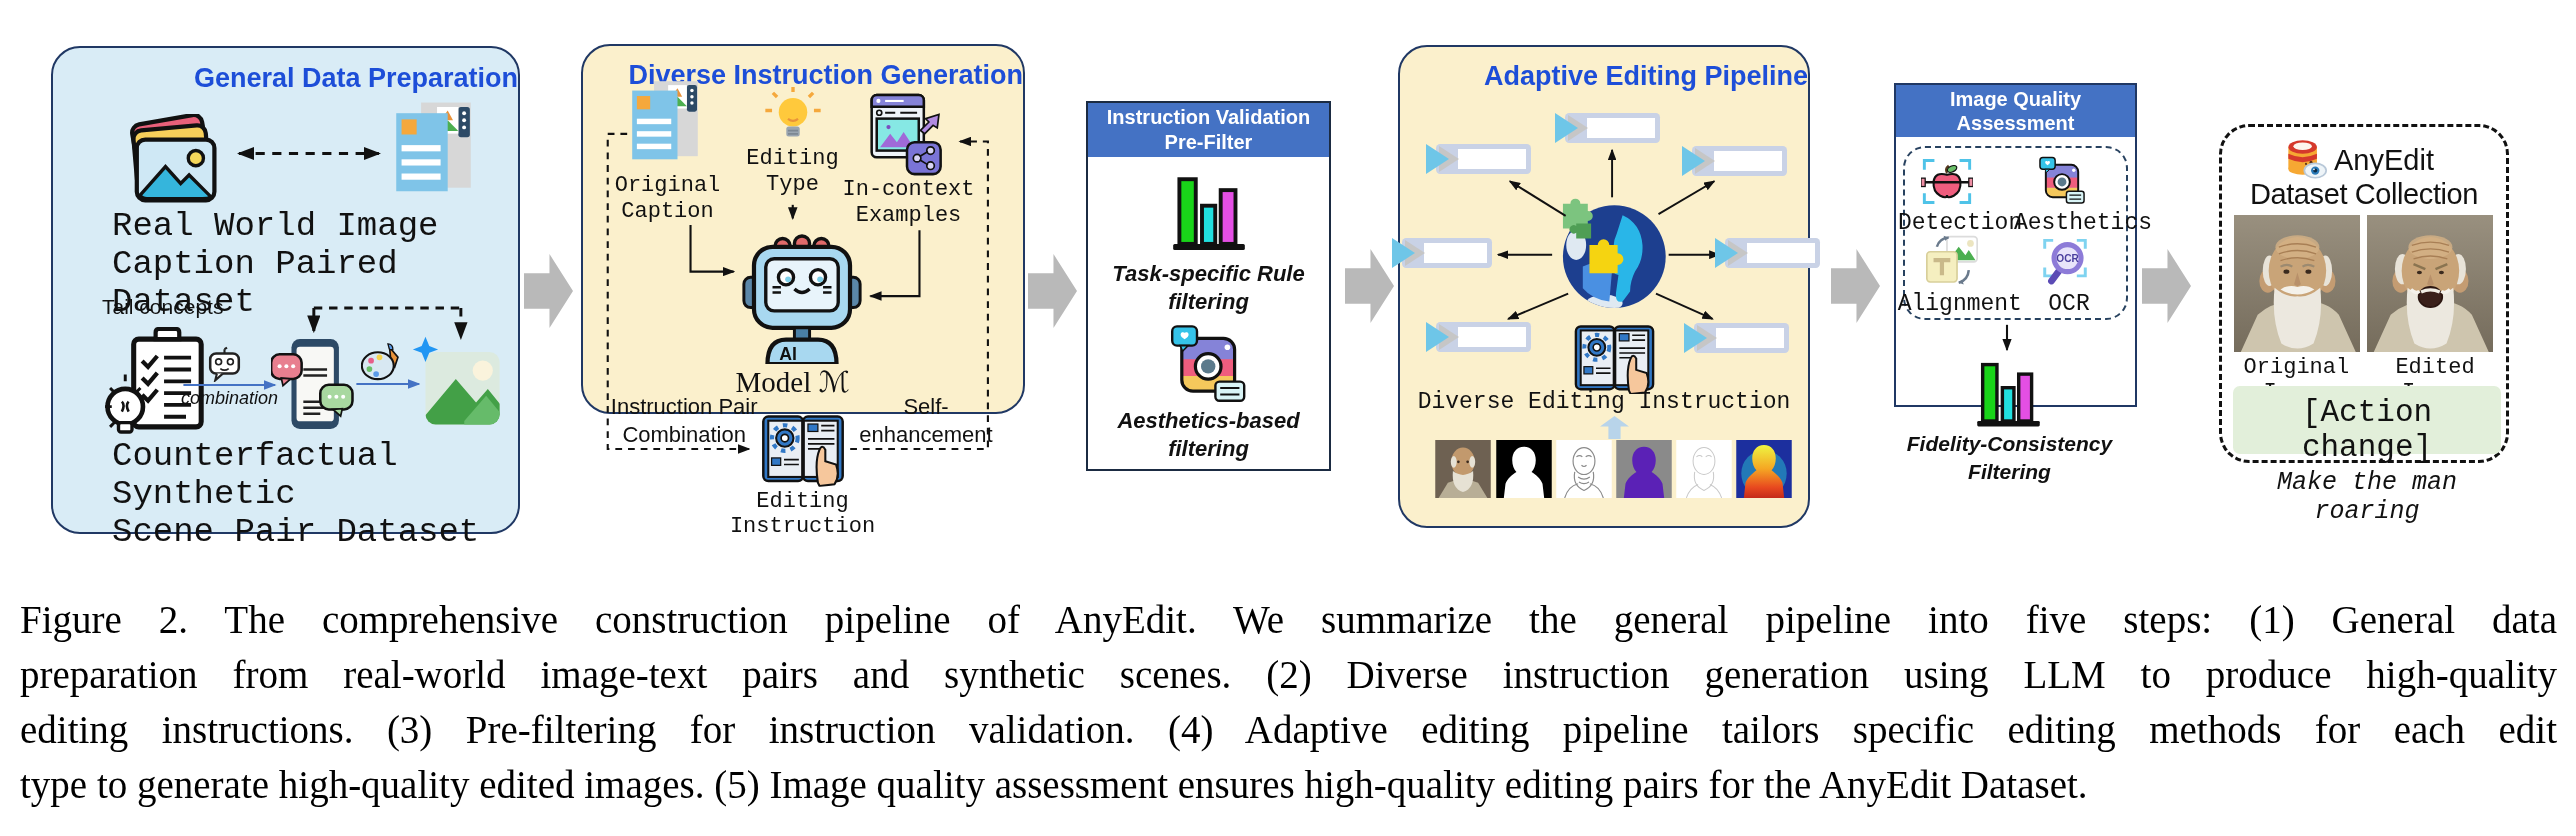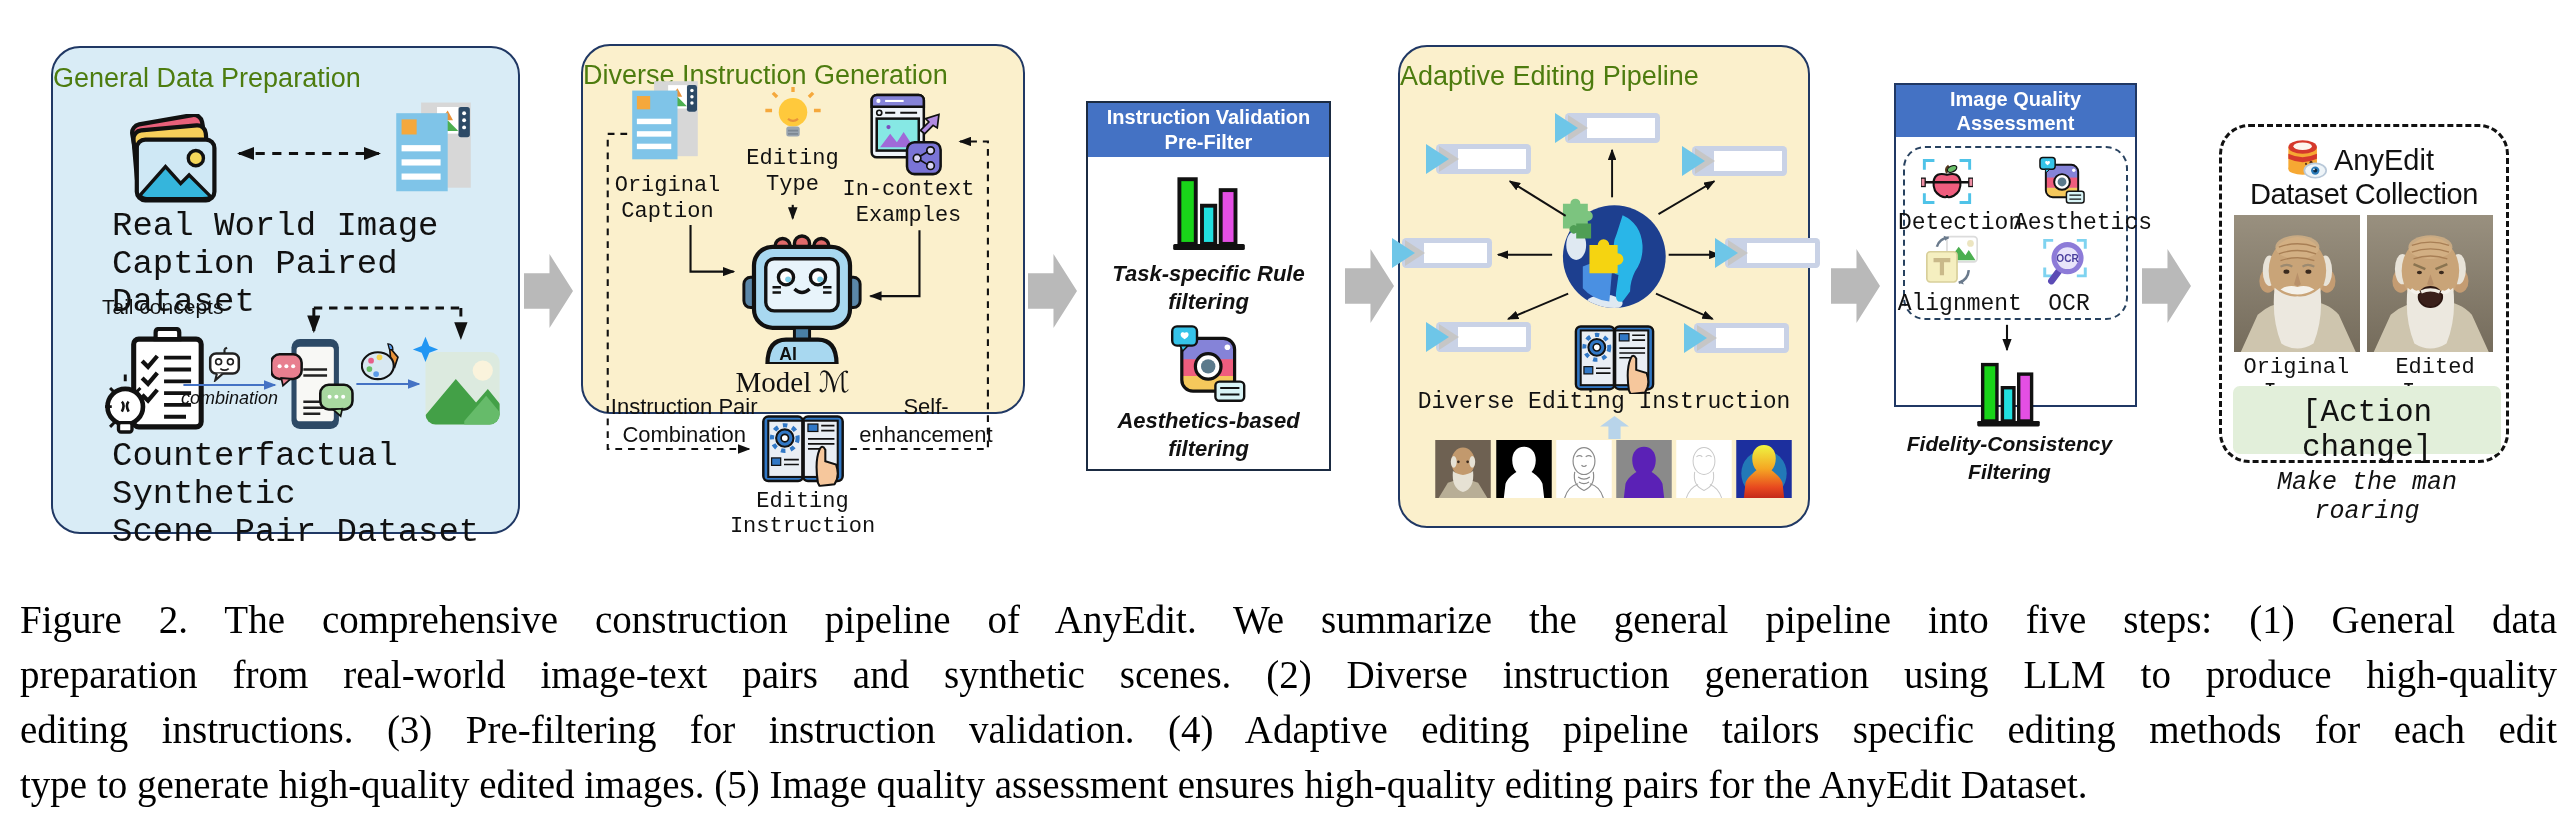--- a/index.html
+++ b/index.html
@@ -5,21 +5,21 @@
   :root{
     --box_blue:#d9ecf6; --box_cream:#fbf0cc; --header_blue:#4472c4; --navy:#203864;
     --arrow_gray:#b9b9b9; --note_green:#e2efda; --banner_fill:#c9d2e6; --banner_play:#6ec6e8;
   }
   *{box-sizing:border-box}
   body{margin:0;width:2576px;height:837px;position:relative;background:#fff;
        font-family:"Liberation Sans",sans-serif;color:#111;overflow:hidden}
   .abs{position:absolute}
   .stage{position:absolute;border:2.5px solid var(--navy)}
   .round{border-radius:29px}
-  .title{position:absolute;left:0;right:0;text-align:left;font-weight:400;font-size:27px;color:#4d7c0f}
+  .title{position:absolute;left:0;right:0;text-align:right;font-weight:700;font-size:27px;color:#1d4ed8}
   .serif{font-family:Liberation Mono, monospace}
   .prewrap{white-space:pre-line}
   .ctr{text-align:center}
   .hdr{position:absolute;left:0;right:0;top:0;background:var(--header_blue);color:#fff;
        font-weight:700;text-align:center;white-space:pre-line}
   .flow-arrow{position:absolute;width:49px;height:74px;background:var(--arrow_gray);
        clip-path:polygon(0% 26%,52% 26%,52% 0%,100% 50%,52% 100%,52% 74%,0% 74%)}
   .banner{position:absolute;width:95px;height:30px;background:var(--banner_fill);border-radius:4.2px}
   .banner-inner{position:absolute;left:22px;right:5px;top:5px;bottom:5px;background:#fff;z-index:1}
   .banner-chev{position:absolute;left:3.4px;top:1.7px;width:0;height:0;z-index:2;

